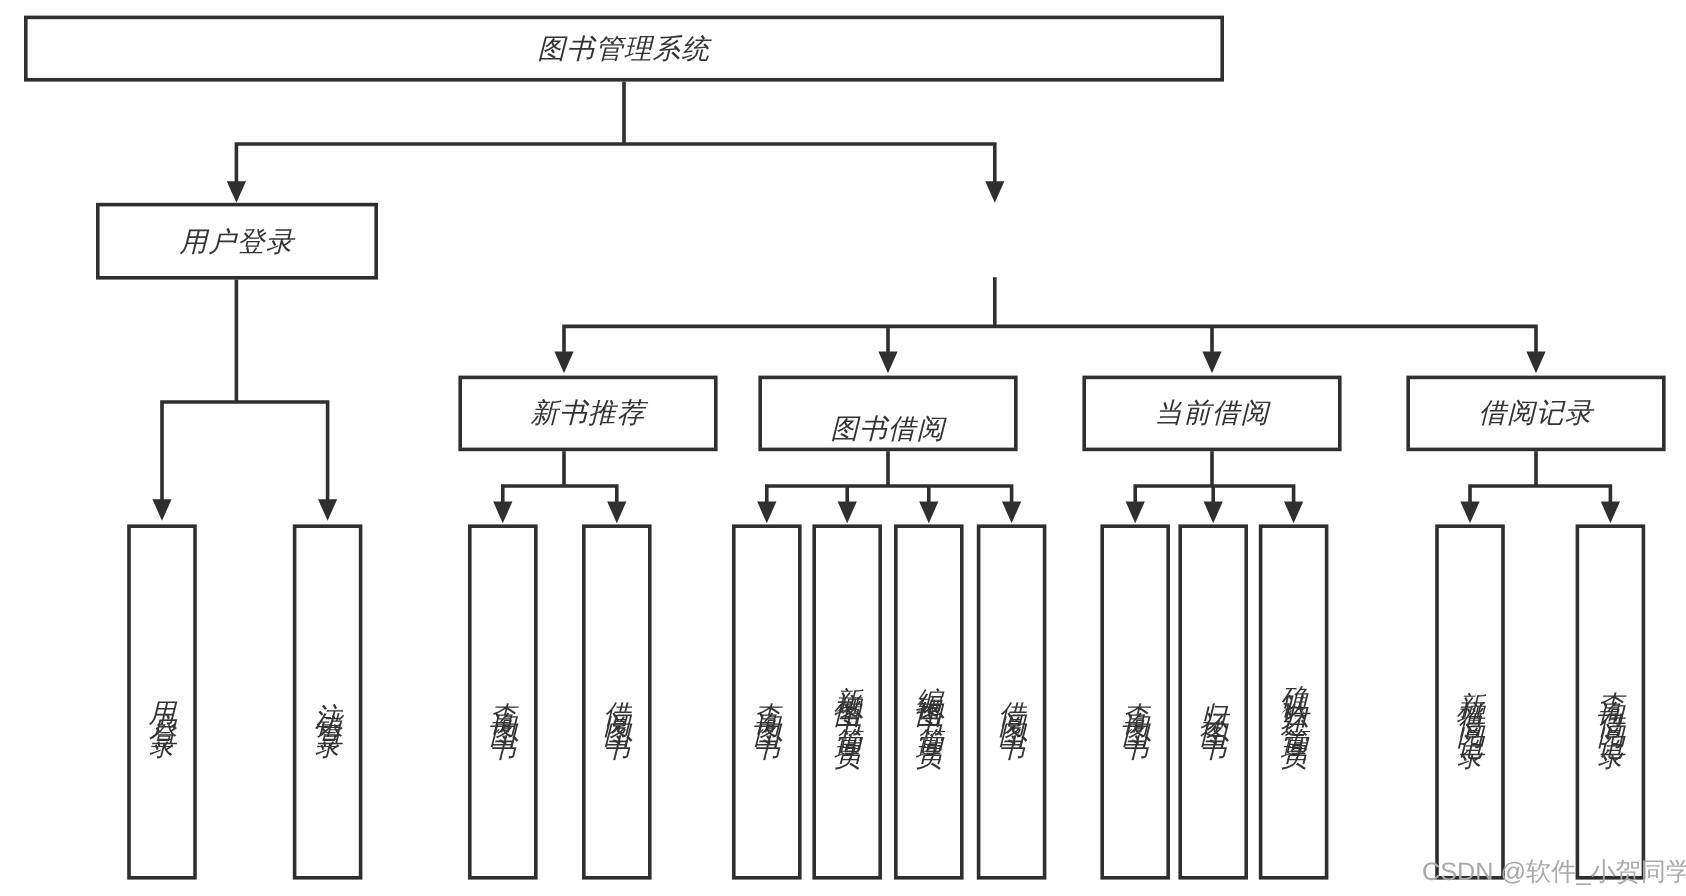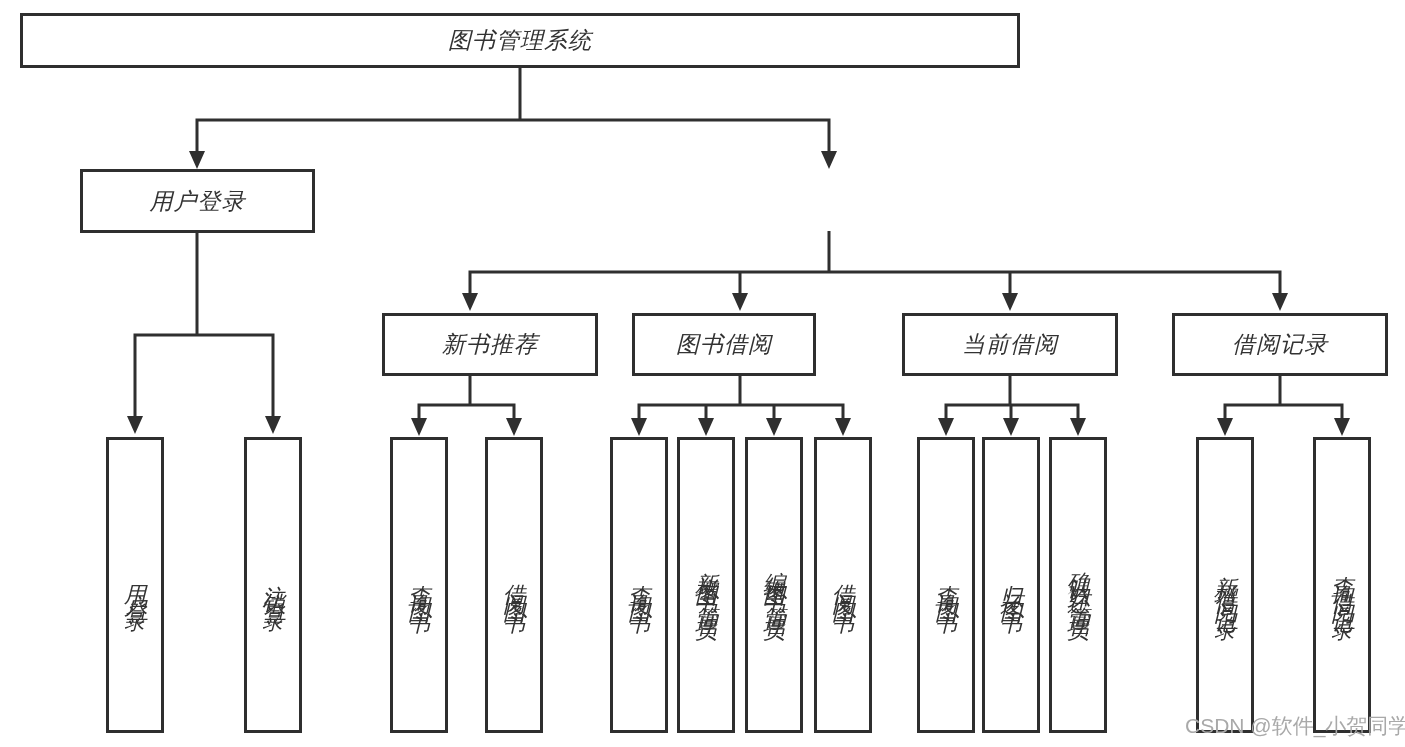--- a/index.html
+++ b/index.html
@@ -142,21 +142,21 @@
     <span class="h-label">图书管理系统</span>
   </div>
 
   <div class="box" style="left:80px; top:169px; width:235px; height:64px;">
     <span class="h-label">用户登录</span>
   </div>
 
   <div class="box" style="left:382px; top:313px; width:216px; height:63px;">
     <span class="h-label">新书推荐</span>
   </div>
-  <div class="box" style="left:632px; top:313px; width:184px; height:63px;">
+  <div class="box" style="left:632px; top:313px; width:216px; height:63px;align-items:flex-end;">
     <span class="h-label">图书借阅</span>
   </div>
   <div class="box" style="left:902px; top:313px; width:216px; height:63px;justify-content:center;">
     <span class="h-label">当前借阅</span>
   </div>
   <div class="box" style="left:1172px; top:313px; width:216px; height:63px;">
     <span class="h-label">借阅记录</span>
   </div>
 
   <div class="box leaf" style="left:106px; top:437px; width:58px; height:296px;">

